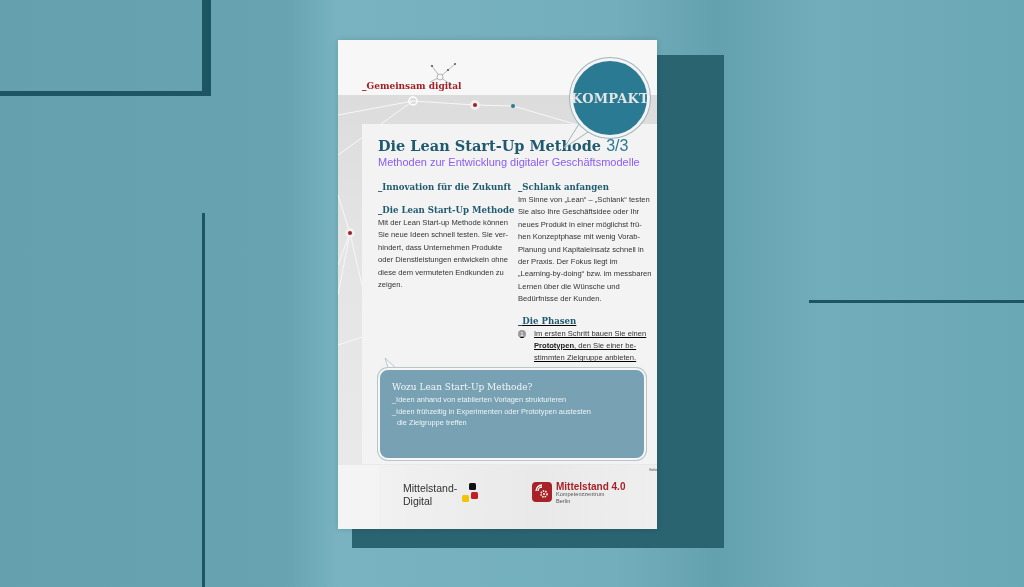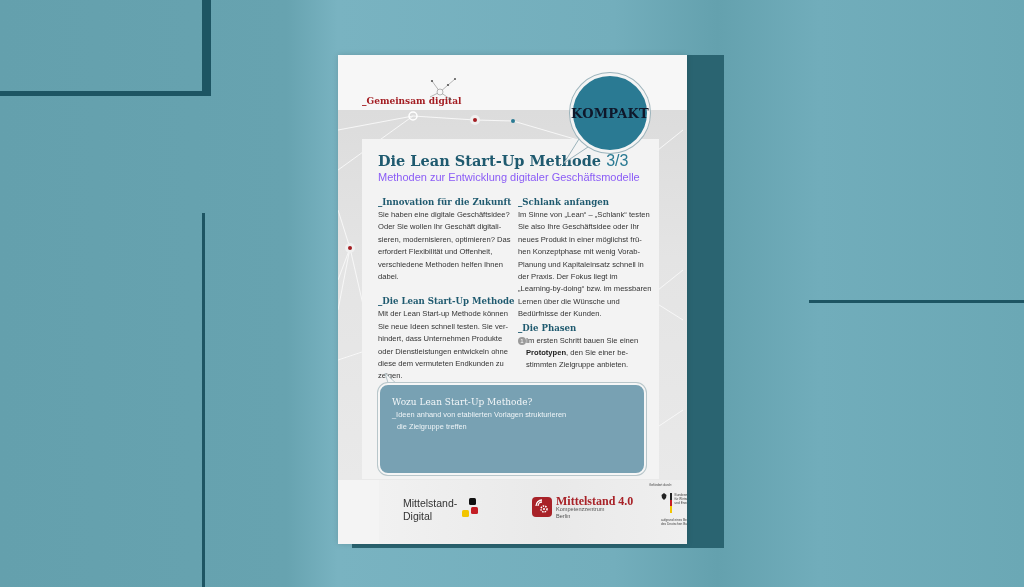--- a/index.html
+++ b/index.html
@@ -8,21 +8,21 @@
     position: relative;
     background: linear-gradient(90deg, #64a0ad 0%, #67a3b0 28%, #79b3c1 33%, #73aebc 60%, #64a1ae 70%, #71adbb 80%, #6ba8b5 100%);
     font-family: "Liberation Sans", sans-serif;
   }
   .bg-line { position: absolute; background: #1d5563; }
   .shadow-slab {
     position: absolute; left: 352px; top: 55px; width: 372px; height: 493px;
     background: #2a6471;
   }
   .sheet {
-    position: absolute; left: 338px; top: 55px; width: 349px; height: 489px;
+    position: absolute; left: 338px; top: 40px; width: 319px; height: 489px;
     background: #f4f4f4;
     box-shadow: 0 0 6px rgba(0,0,0,0.15);
     overflow: hidden;
     padding-left: 11px;
   }
   .sheet-header { position: absolute; left: 0; top: 0; width: 100%; height: 55px; background: #f7f7f7; }
   .brand {
     position: absolute; left: 24px; top: 41px;
     font-family: "DejaVu Serif", serif; font-weight: bold;
     font-size: 9px; color: #a31d22;
@@ -34,21 +34,21 @@
   }
   .network-svg { position: absolute; left: 0; top: 55px; }
   .kompakt-wrap { position: absolute; left: 222px; top: 14px; width: 94px; height: 96px; }
   .kompakt {
     position: absolute; left: 10px; top: 4px; width: 80px; height: 80px;
     border-radius: 50%;
     background: #2a7a93;
     border: 3px solid #f4f4f4;
     box-shadow: 0 0 0 1px #9bb3bb;
     display: flex; align-items: center; justify-content: center;
-    color: #0f172a; font-family: "DejaVu Serif", serif; font-weight: bold; font-size: 13px;
+    color: #e5e5e5; font-family: "DejaVu Serif", serif; font-weight: bold; font-size: 13px;
     letter-spacing: 0.2px;
   }
   .content-card {
     position: absolute; left: 24px; top: 84px; width: 297px; height: 340px;
     background: #f3f3f3;
   }
   .title {
     position: absolute; left: 16px; top: 13px;
     font-family: "DejaVu Serif", serif; font-weight: bold; font-size: 14.5px; color: #1f5a6f;
     white-space: nowrap;
@@ -60,21 +60,21 @@
   }
   .col { position: absolute; width: 135px; }
   .col-left { left: 16px; top: 58px; }
   .col-right { left: 156px; top: 58px; }
   .sec-h {
     font-family: "DejaVu Serif", serif; font-weight: bold; font-size: 8.6px; color: #1f5a6f;
     margin-bottom: 2px; white-space: nowrap;
   }
   .sec-p { font-size: 7.6px; line-height: 12.4px; color: #333; }
   .sec + .sec { margin-top: 13px; }
-  .phase { display: flex; }
+  .phase { display: flex; gap: 8px; }
   .phase-num {
     flex: 0 0 auto; width: 8px; height: 8px; border-radius: 50%;
     background: #9a9a9a; color: #fff; font-size: 6px; line-height: 8px; text-align: center; margin-top: 2px;
   }
   .phase strong { font-weight: bold; color: #222; }
   .wozu {
     position: absolute; left: 40px; top: 328px; width: 268px; height: 92px;
     border: 2px solid #f6f6f6; border-radius: 10px;
     box-shadow: 0 0 0 1px #b8c6ca;
     background: #78a1b3;
@@ -88,21 +88,21 @@
     font-family: "DejaVu Serif", serif; font-weight: normal; font-size: 9px; color: #f2f6f8; margin-bottom: 2px;
   }
   .wozu-li { font-size: 7.4px; line-height: 11.5px; }
   .wozu-li.indent { padding-left: 5px; }
   .footer { position: absolute; left: 0; top: 425px; width: 100%; height: 64px;
     background: linear-gradient(90deg, #f1f1f1, #e9e9e9 50%, #f1f1f1); margin-left: 41px; }
   .md-logo { position: absolute; left: 24px; top: 17px; font-size: 10.5px; color: #333; line-height: 13px; }
   .md-sq { position: absolute; width: 7px; height: 7px; border-radius: 1.5px; }
   .m40 { position: absolute; left: 153px; top: 17px; display: flex; gap: 4px; align-items: flex-start; }
   .m40-icon { width: 20px; height: 20px; border-radius: 4px; background: #a82228; position: relative; }
-  .m40-title { font-size: 12px; font-weight: bold; color: #a82228; line-height: 9px; font-family: Liberation Serif, serif; }
+  .m40-title { font-size: 10px; font-weight: bold; color: #a82228; line-height: 9px; }
   .m40-sub { font-size: 5.6px; color: #555; line-height: 6.5px; }
   .bmwi { position: absolute; left: 270px; top: 3px; width: 70px; font-size: 3.2px; color: #444; }
   .bmwi .small { line-height: 4px; }
   .bmwi-row { display: flex; align-items: flex-start; gap: 3px; margin: 6px 0 0 12px; }
   .bmwi-bar { width: 1.5px; height: 20px; background: linear-gradient(180deg, #222 0 33%, #c41e25 33% 66%, #f2c500 66%); }
 </style>
 </head>
 <body>
 
 <div class="bg-line" style="left:202px;top:0;width:9px;height:96px;"></div>
@@ -163,34 +163,33 @@
   <div class="content-card">
     <div class="title">
       <span>Die Lean Start-Up Methode</span>
       <span class="part">3/3</span>
     </div>
     <div class="subtitle">Methoden zur Entwicklung digitaler Geschäftsmodelle</div>
 
     <div class="col col-left">
       <div class="sec">
         <div class="sec-h">_Innovation für die Zukunft</div>
-        <div class="sec-p">Sie haben eine digitale Geschäftsidee? Oder Sie wollen Ihr Geschäft digitali-sieren, modernisieren, optimieren? Das erfordert Flexibilität und Offenheit, verschiedene Methoden helfen Ihnen dabei.</div>
       </div>
       <div class="sec">
         <div class="sec-h">_Die Lean Start-Up Methode</div>
         <div class="sec-p">Mit der Lean Start-up Methode können Sie neue Ideen schnell testen. Sie ver-hindert, dass Unternehmen Produkte oder Dienstleistungen entwickeln ohne diese dem vermuteten Endkunden zu zeigen.</div>
       </div>
     </div>
 
     <div class="col col-right">
       <div class="sec">
         <div class="sec-h">_Schlank anfangen</div>
         <div class="sec-p">Im Sinne von „Lean“ – „Schlank“ testen Sie also Ihre Geschäftsidee oder Ihr neues Produkt in einer möglichst frü-hen Konzeptphase mit wenig Vorab-Planung und Kapitaleinsatz schnell in der Praxis. Der Fokus liegt im „Learning-by-doing“ bzw. im messbaren Lernen über die Wünsche und Bedürfnisse der Kunden.</div>
       </div>
-      <div class="sec" style="margin-top:2px;">
+      <div class="sec" style="margin-top:10px;text-decoration:underline;">
         <div class="sec-h">_Die Phasen</div>
         <div class="phase">
           <div class="phase-num">1</div>
           <div class="sec-p">
             <span>Im ersten Schritt bauen Sie einen </span><strong>Prototypen</strong><span>, den Sie einer be-stimmten Zielgruppe anbieten.</span>
           </div>
         </div>
       </div>
     </div>
   </div>
@@ -201,20 +200,21 @@
     </svg>
     <div class="kompakt">KOMPAKT</div>
   </div>
 
   <svg class="wozu-tail" width="20" height="14" viewBox="0 0 20 14">
     <path d="M2 0 L6 13 L16 13 Z" fill="#f6f6f6" stroke="#b8c6ca" stroke-width="1"></path>
   </svg>
   <div class="wozu">
     <div class="wozu-h">Wozu Lean Start-Up Methode?</div>
     <div class="wozu-li">_Ideen anhand von etablierten Vorlagen strukturieren</div>
+    <div class="wozu-li">_Ideen frühzeitig in Experimenten oder Prototypen austesten</div>
     <div class="wozu-li indent">die Zielgruppe treffen</div>
   </div>
 
   <div class="footer">
     <div class="md-logo">
       <div>Mittelstand-</div>
       <div>Digital</div>
       <div class="md-sq" style="left:66px;top:1px;background:#111;"></div>
       <div class="md-sq" style="left:68px;top:10px;background:#c41e25;"></div>
       <div class="md-sq" style="left:59px;top:13px;background:#f2c500;"></div>

